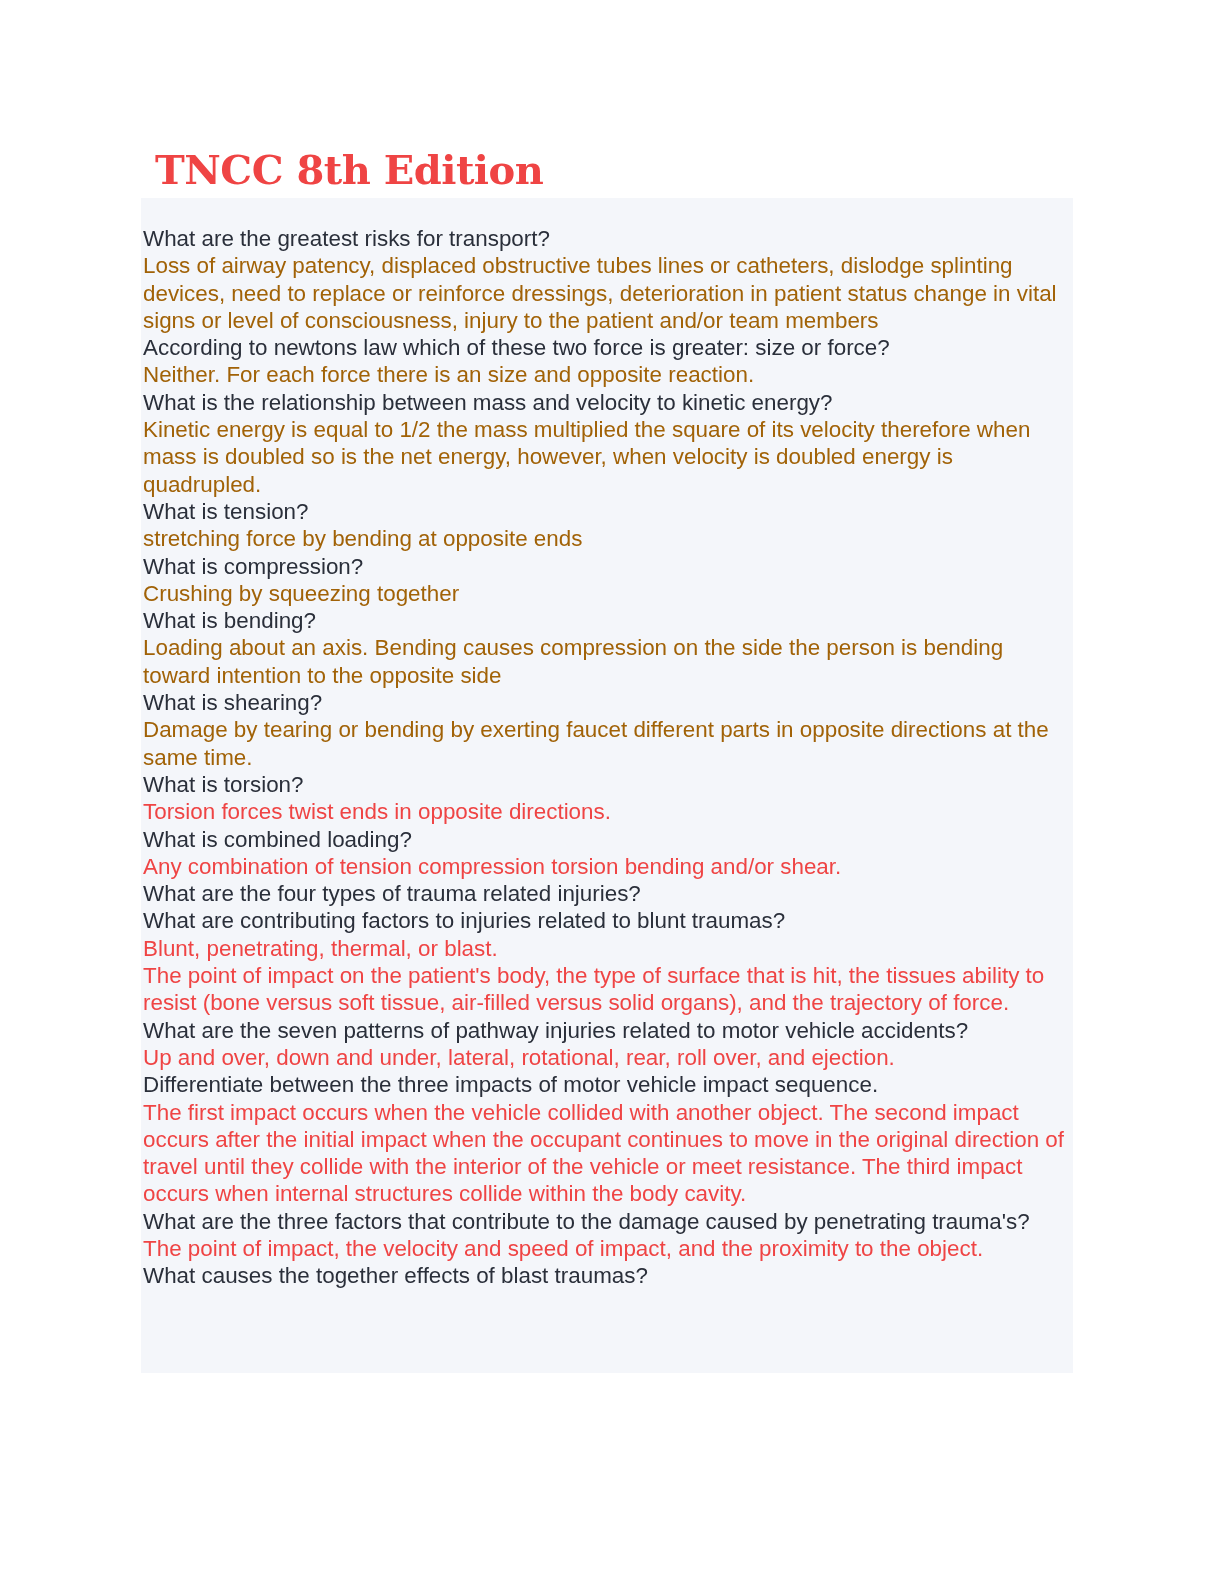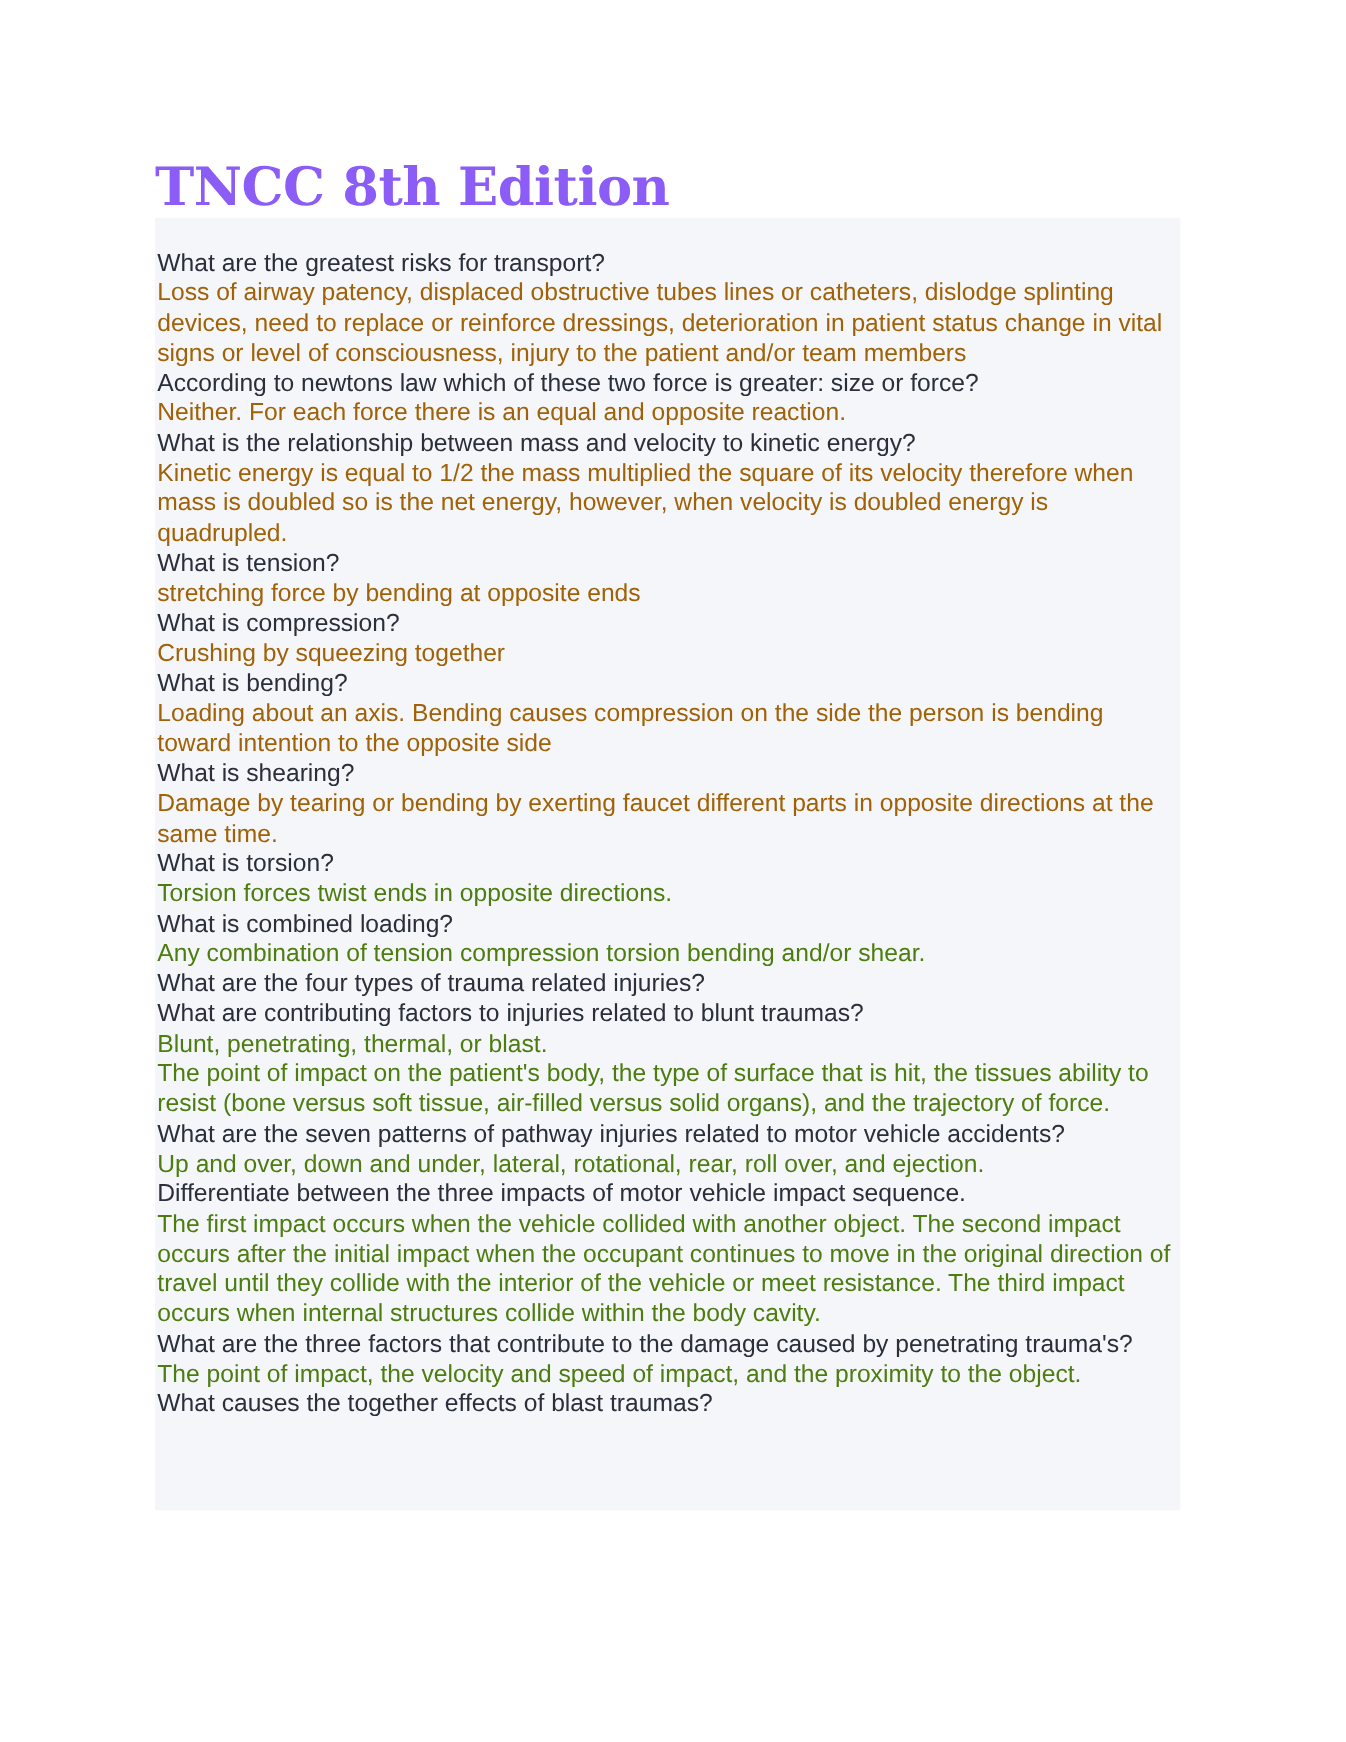--- a/index.html
+++ b/index.html
@@ -8,28 +8,28 @@
       background: #ffffff;
     }
     body {
       width: 1224px;
       height: 1584px;
       position: relative;
       overflow: hidden;
     }
     .title {
       position: absolute;
-      left: 141px;
+      left: 155px;
       top: 142px;
       margin: 0;
       font-family: "DejaVu Serif", "Liberation Serif", serif;
       font-weight: bold;
-      font-size: 48px;
+      font-size: 40px;
       line-height: 56px;
-      color: #8b5cf6;
+      color: #ef4444;
       letter-spacing: -0.5px;
     }
     .panel {
       position: absolute;
       left: 141px;
       top: 198px;
       width: 932px;
       height: 1175px;
       background: #f4f6fa;
     }
@@ -42,35 +42,35 @@
       font-size: 22.4px;
       line-height: 27.3px;
     }
     .line {
       display: block;
       margin: 0;
       white-space: normal;
     }
     .q { color: #2a2f3a; }
     .a-orange { color: #a16207; }
-    .a-dark { color: #4d7c0f; }
+    .a-dark { color: #ef4444; }
   </style>
 </head>
 <body>
 
 <h1 class="title">TNCC 8th Edition</h1>
 
 <div class="panel"></div>
 
 <div class="content">
   <p class="line q">What are the greatest risks for transport?</p>
   <p class="line a-orange">Loss of airway patency, displaced obstructive tubes lines or catheters, dislodge splinting devices, need to replace or reinforce dressings, deterioration in patient status change in vital signs or level of consciousness, injury to the patient and/or team members</p>
 
   <p class="line q">According to newtons law which of these two force is greater: size or force?</p>
-  <p class="line a-orange">Neither. For each force there is an equal and opposite reaction.</p>
+  <p class="line a-orange">Neither. For each force there is an size and opposite reaction.</p>
 
   <p class="line q">What is the relationship between mass and velocity to kinetic energy?</p>
   <p class="line a-orange">Kinetic energy is equal to 1/2 the mass multiplied the square of its velocity therefore when mass is doubled so is the net energy, however, when velocity is doubled energy is quadrupled.</p>
 
   <p class="line q">What is tension?</p>
   <p class="line a-orange">stretching force by bending at opposite ends</p>
 
   <p class="line q">What is compression?</p>
   <p class="line a-orange">Crushing by squeezing together</p>
 

